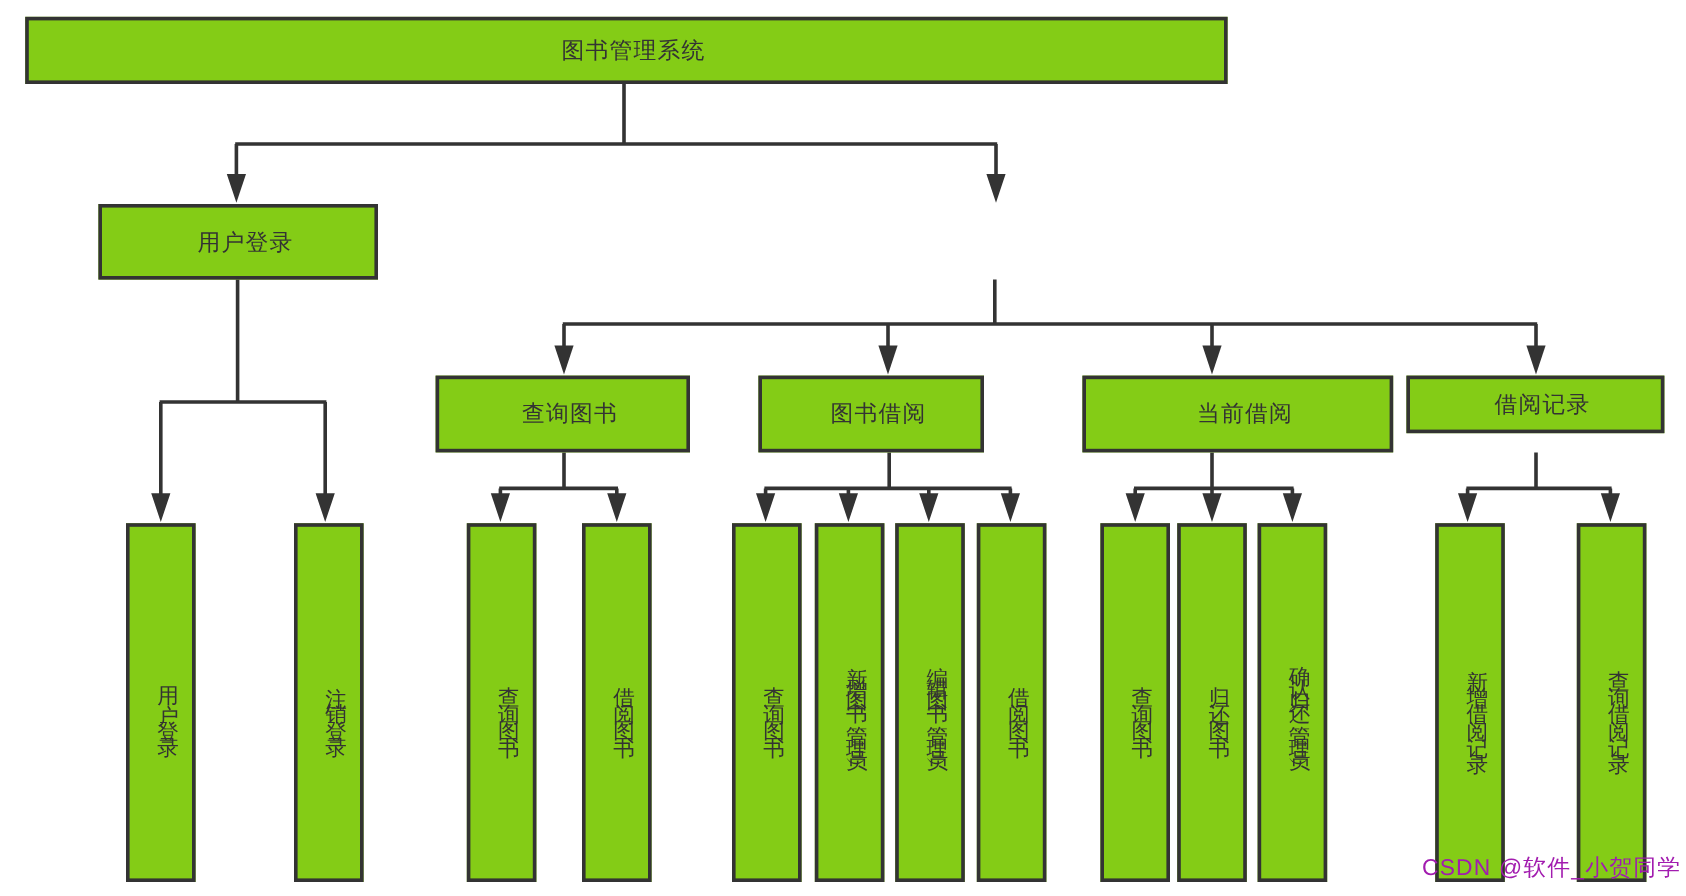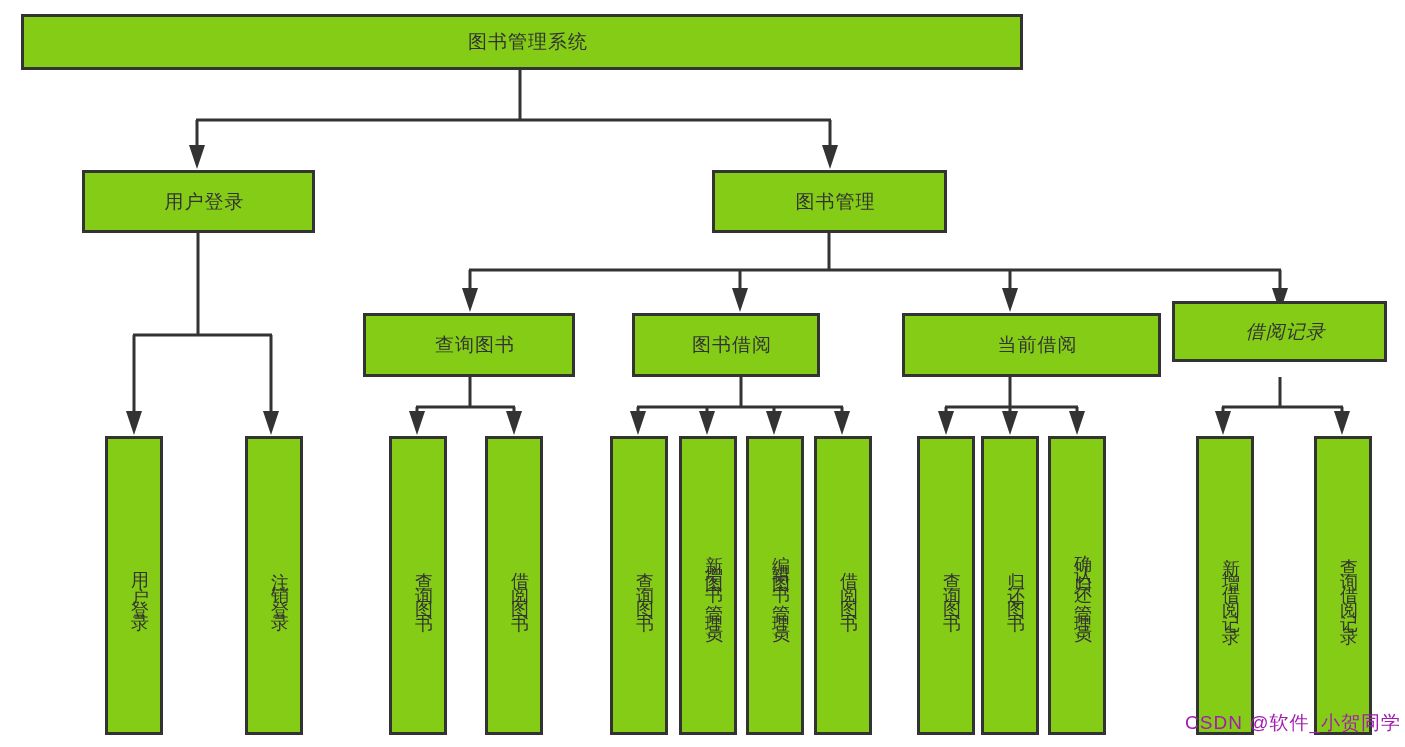--- a/index.html
+++ b/index.html
@@ -20,21 +20,21 @@
   .vbox.long .lbl{letter-spacing:10px;}
   
   #n-root{left:21px;top:14px;width:1002px;height:56px;}
   
   #n-login{left:82px;top:170px;width:233px;height:63px;}
   #n-mgmt{left:712px;top:170px;width:235px;height:63px;}
   
   #n-newbook{left:363px;top:313px;width:212px;height:64px;}
   #n-borrow{left:632px;top:313px;width:188px;height:64px;}
   #n-current{left:902px;top:313px;width:259px;height:64px;}
-  #n-records{left:1172px;top:301px;width:215px;height:61px;font-style:italic;}
+  #n-records{left:1172px;top:313px;width:215px;height:48px;}
   
   .vbox{top:436px;width:58px;height:299px;}
   #n-leaf-user-login{left:105px;}
   #n-leaf-logout{left:245px;}
   #n-leaf-nb-query{left:389px;}
   #n-leaf-nb-borrow{left:485px;}
   #n-leaf-bw-query{left:610px;}
   #n-leaf-bw-add{left:679px;}
   #n-leaf-bw-edit{left:746px;}
   #n-leaf-bw-borrow{left:814px;}
@@ -85,23 +85,20 @@
       </g>
   </svg>
 
   <div class="node hbox" id="n-root">
     <span class="lbl">图书管理系统</span>
   </div>
 
   <div class="node hbox" id="n-login">
     <span class="lbl">用户登录</span>
   </div>
-  <div class="node hbox" id="n-mgmt">
-    <span class="lbl">图书管理</span>
-  </div>
 
   <div class="node hbox" id="n-newbook">
     <span class="lbl">查询图书</span>
   </div>
   <div class="node hbox" id="n-borrow">
     <span class="lbl">图书借阅</span>
   </div>
   <div class="node hbox" id="n-current">
     <span class="lbl">当前借阅</span>
   </div>

